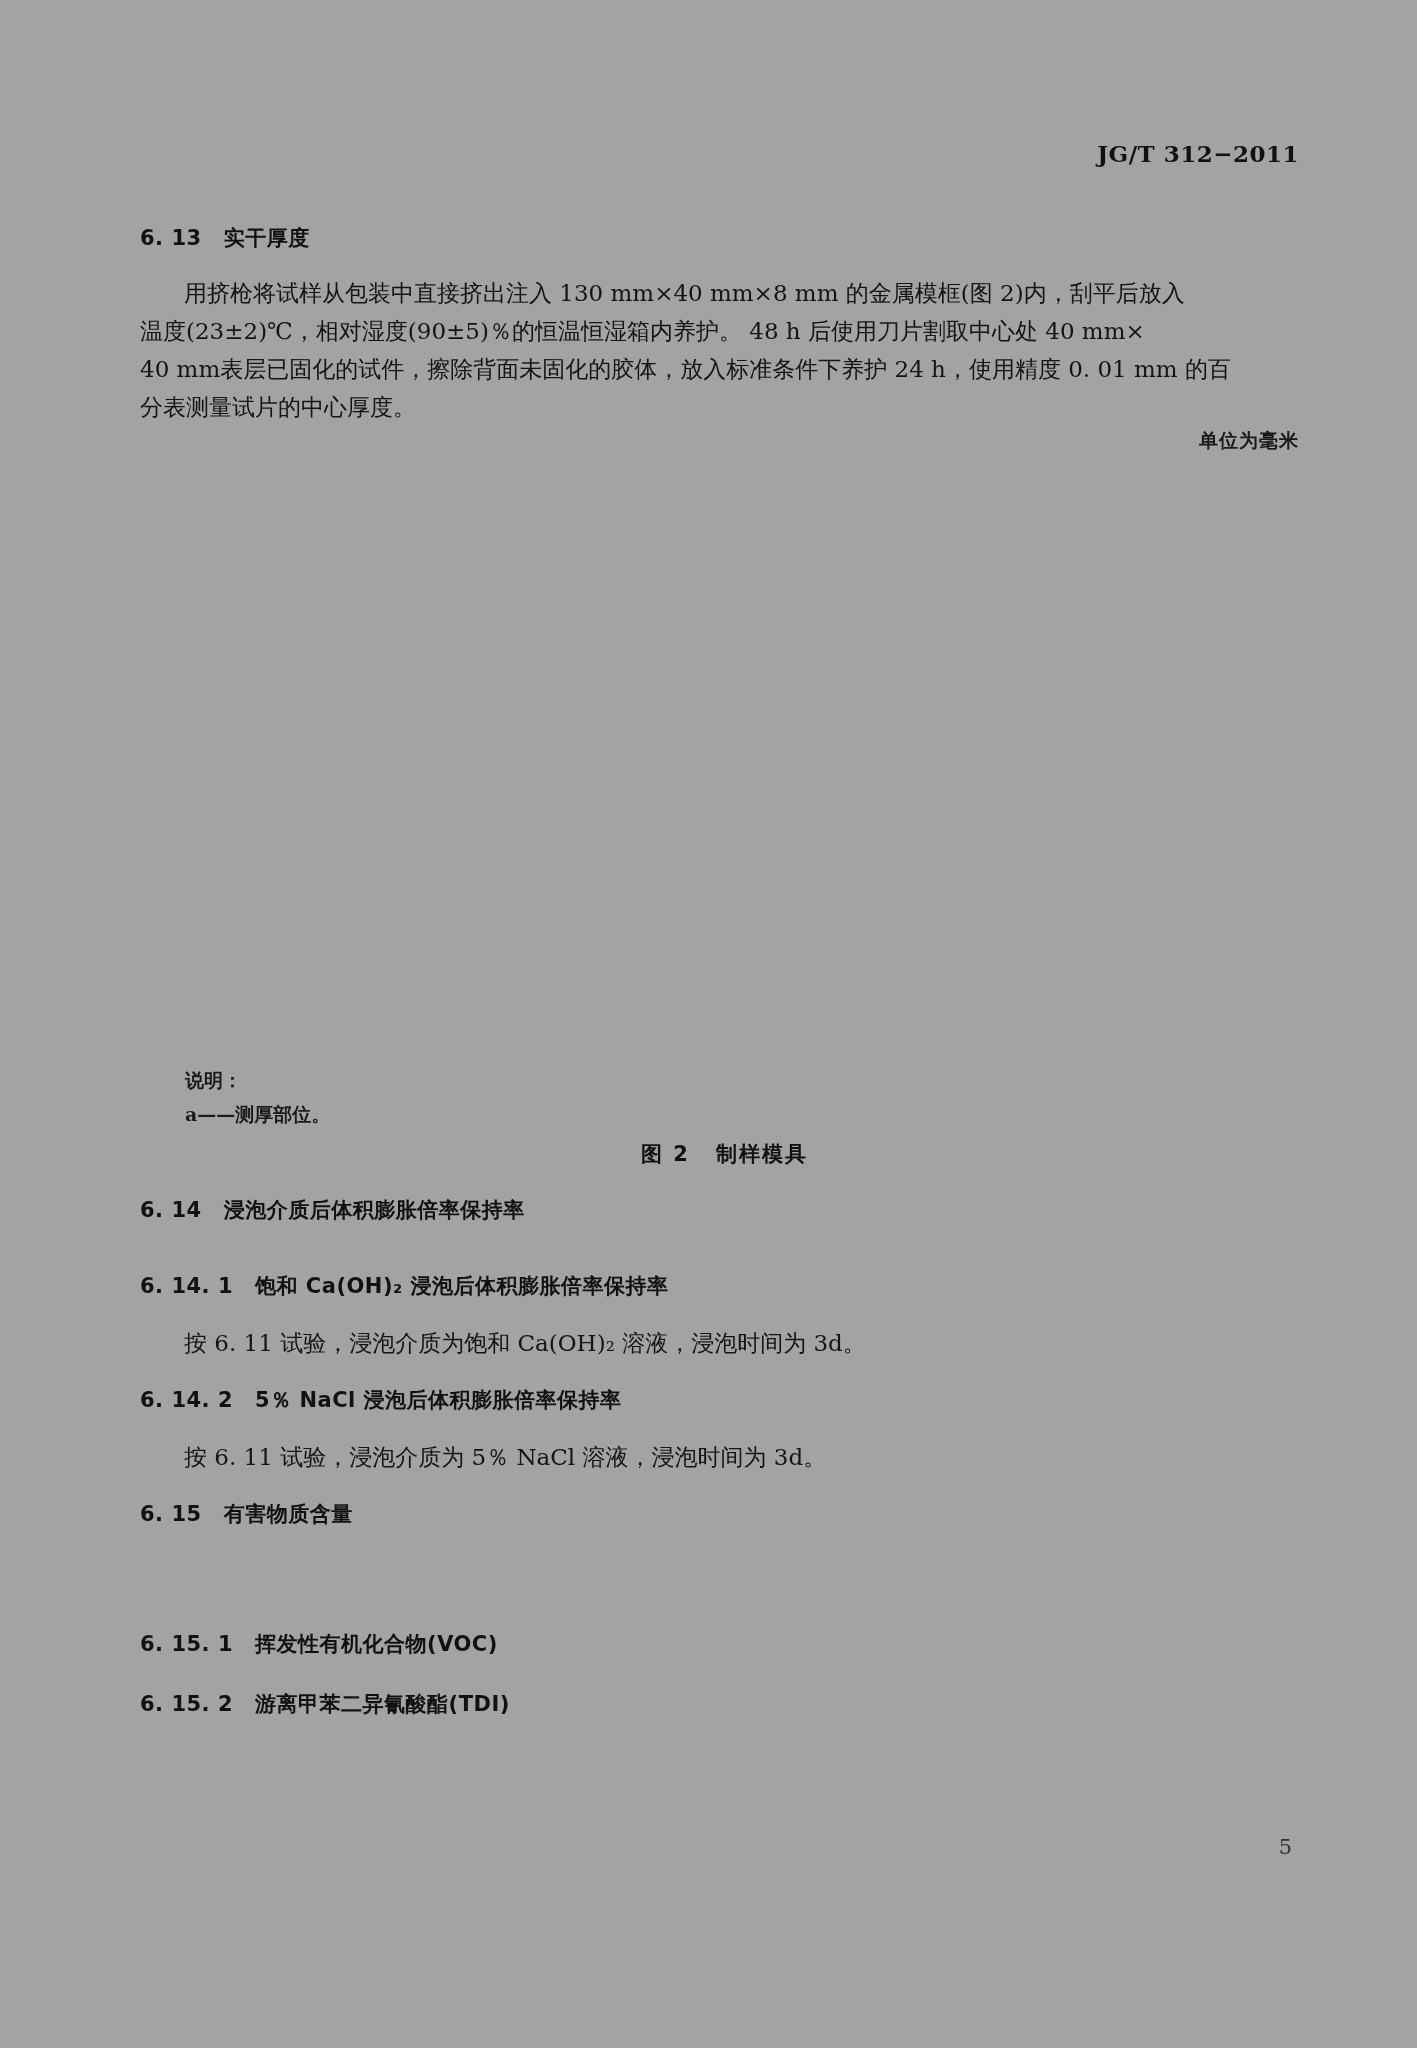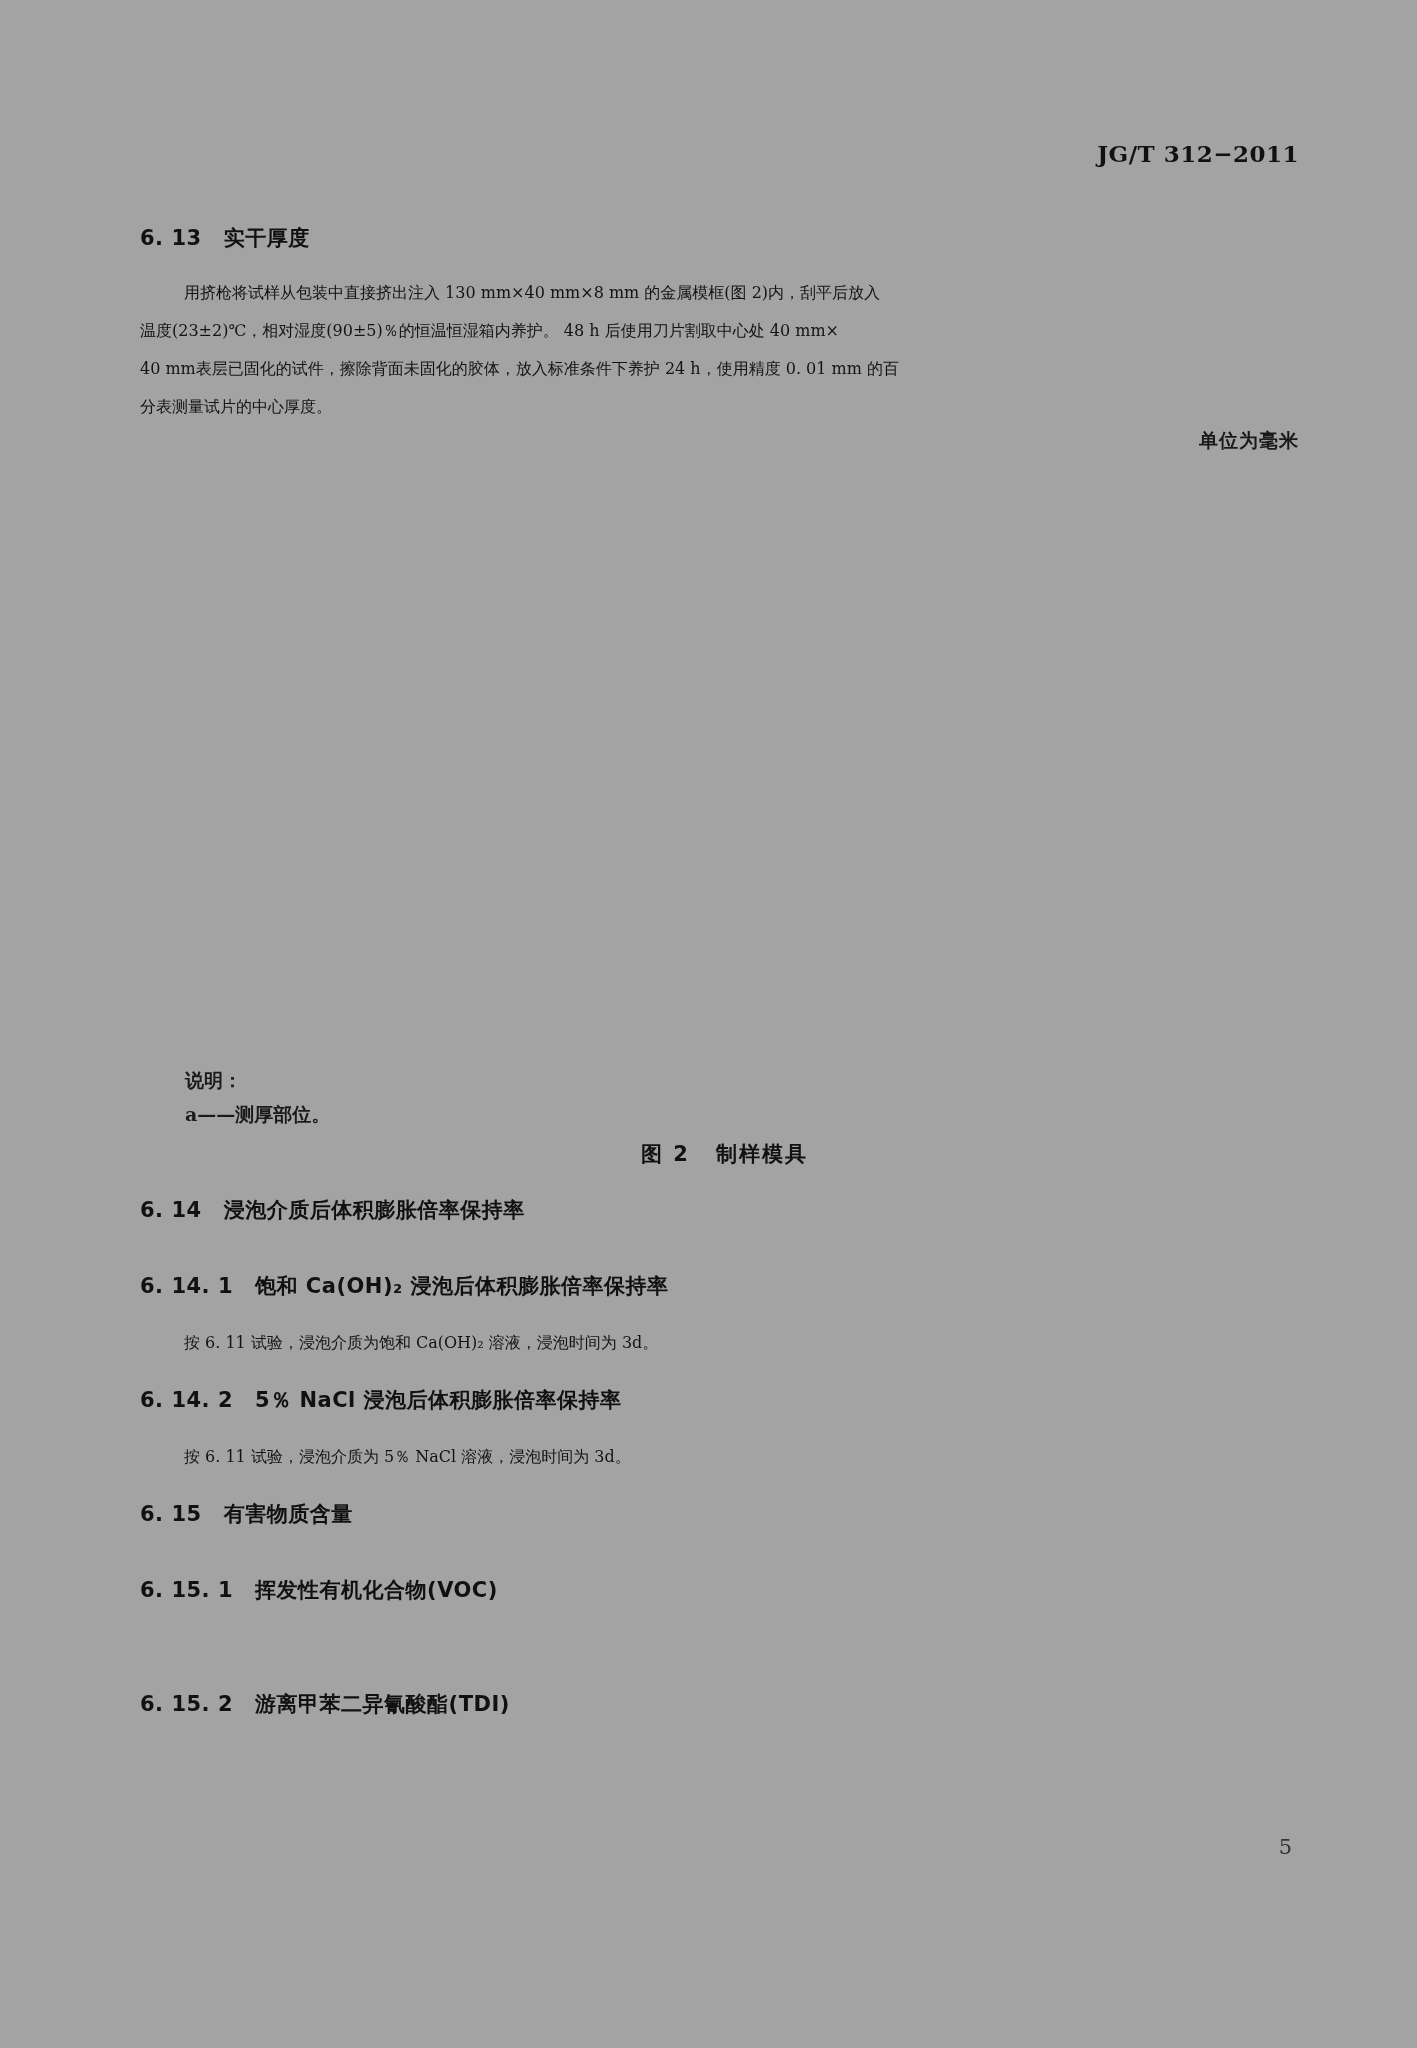--- a/index.html
+++ b/index.html
@@ -46,21 +46,21 @@
   .clause .num {
     display: inline-block;
     margin-right: 22px;
     font-family: "DejaVu Sans", "Liberation Sans", sans-serif;
   }
   .para {
     position: absolute;
     left: 140px;
     width: 1160px;
     font-family: "DejaVu Serif", "Liberation Serif", serif;
-    font-size: 16px;
+    font-size: 23px;
     line-height: 38px;
     color: #141414;
     text-align: justify;
   }
   .para-line {
     display: block;
     white-space: nowrap;
   }
   .indent {
     display: inline-block;
@@ -280,21 +280,21 @@
     <span class="num">6. 14. 2</span><span>5％ NaCl 浸泡后体积膨胀倍率保持率</span>
   </div>
   <div class="para" style="top:1438px;">
     <span class="para-line"><span class="indent"></span><span>按 6. 11 试验，浸泡介质为 5％ NaCl 溶液，浸泡时间为 3d。</span></span>
   </div>
 
   <div class="clause" style="top:1500px;">
     <span class="num">6. 15</span><span>有害物质含量</span>
   </div>
 
-  <div class="clause" style="top:1576px;">
+  <div class="clause" style="top:1630px;">
     <span class="num">6. 15. 1</span><span>挥发性有机化合物(VOC)</span>
   </div>
 
   <div class="clause" style="top:1690px;">
     <span class="num">6. 15. 2</span><span>游离甲苯二异氰酸酯(TDI)</span>
   </div>
 
   <div class="page-number">5</div>
 
 </div>

